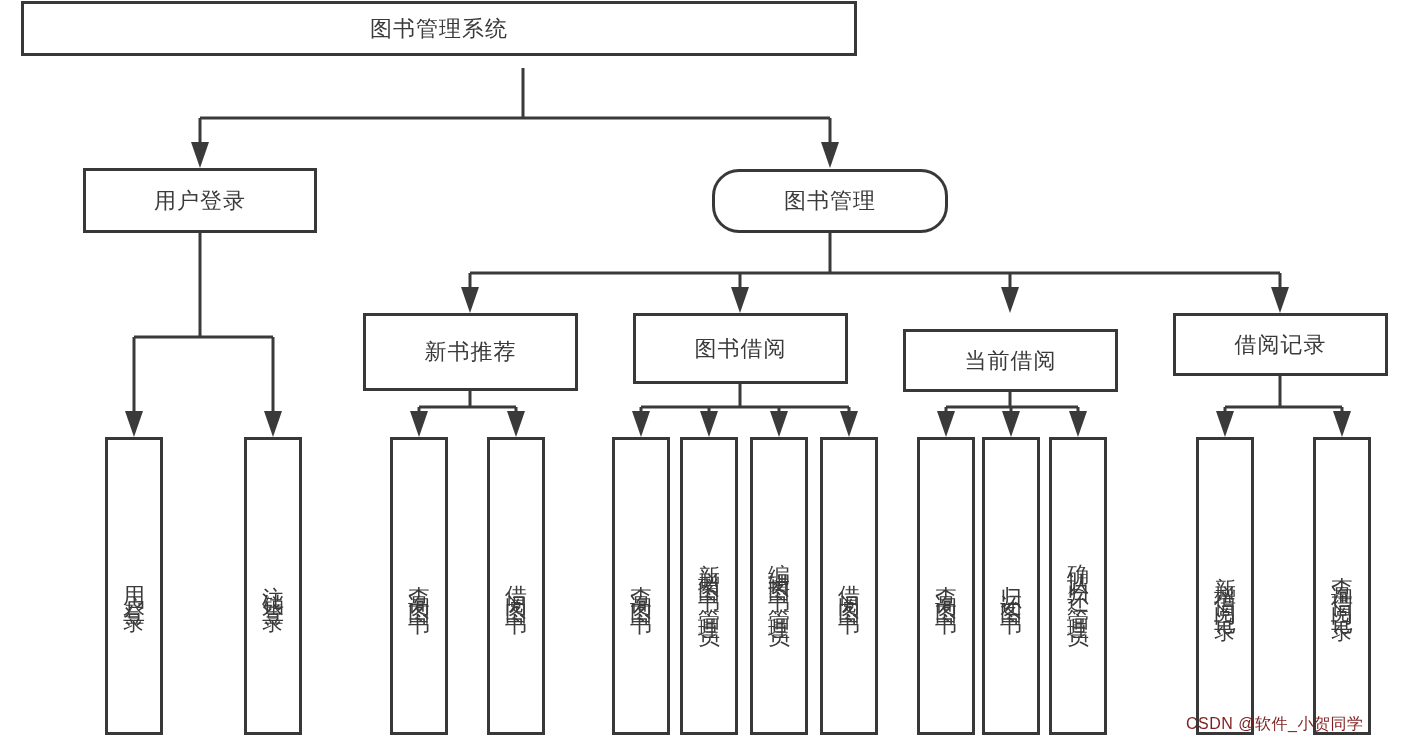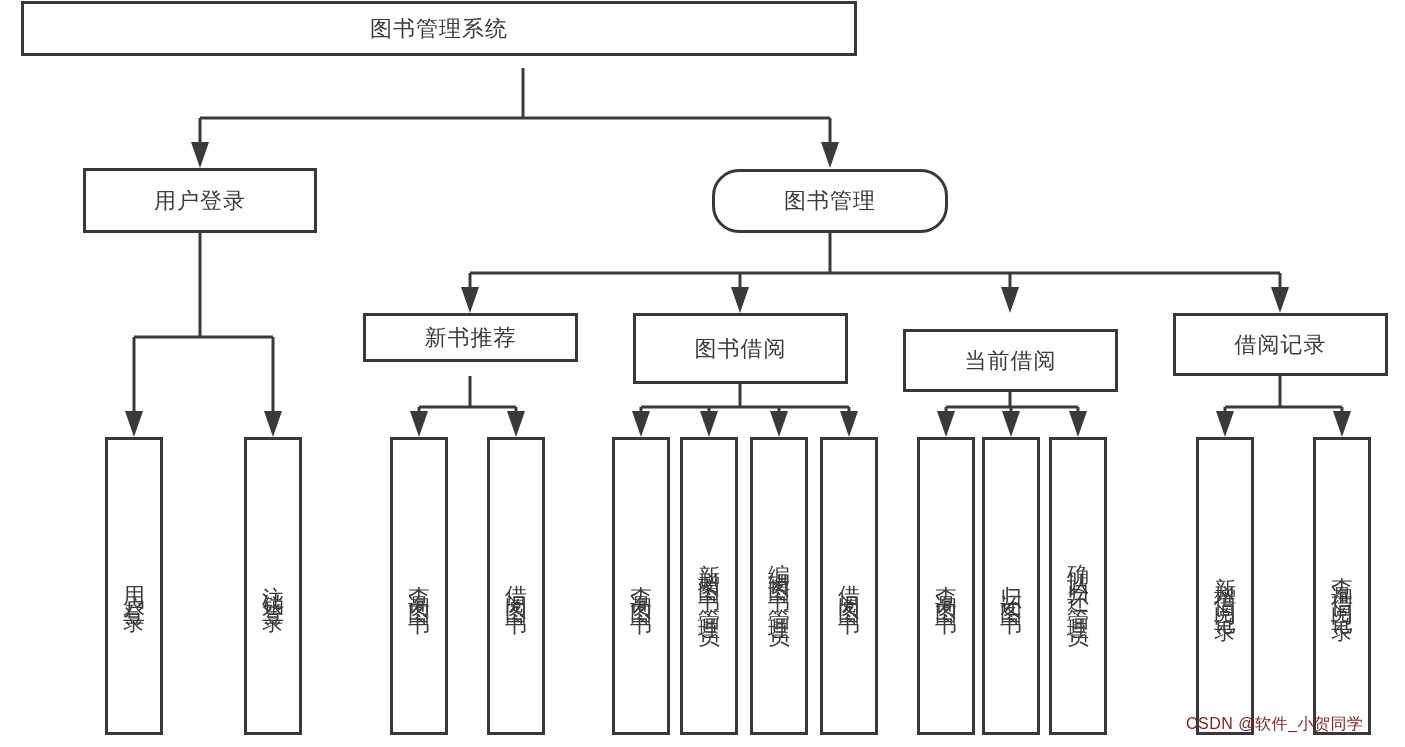--- a/index.html
+++ b/index.html
@@ -101,21 +101,21 @@
     <span class="h-label">图书管理系统</span>
   </div>
 
   <div class="box" style="left:83px; top:168px; width:234px; height:65px;">
     <span class="h-label">用户登录</span>
   </div>
   <div class="box" style="left:712px; top:169px; width:236px; height:64px;border-radius:27px;">
     <span class="h-label">图书管理</span>
   </div>
 
-  <div class="box" style="left:363px; top:313px; width:215px; height:49px;">
+  <div class="box" style="left:363px; top:313px; width:215px; height:78px;">
     <span class="h-label">新书推荐</span>
   </div>
   <div class="box" style="left:633px; top:313px; width:215px; height:71px;">
     <span class="h-label">图书借阅</span>
   </div>
   <div class="box" style="left:903px; top:313px; width:215px; height:63px;margin-top:16px;">
     <span class="h-label">当前借阅</span>
   </div>
   <div class="box" style="left:1173px; top:313px; width:215px; height:63px;">
     <span class="h-label">借阅记录</span>

